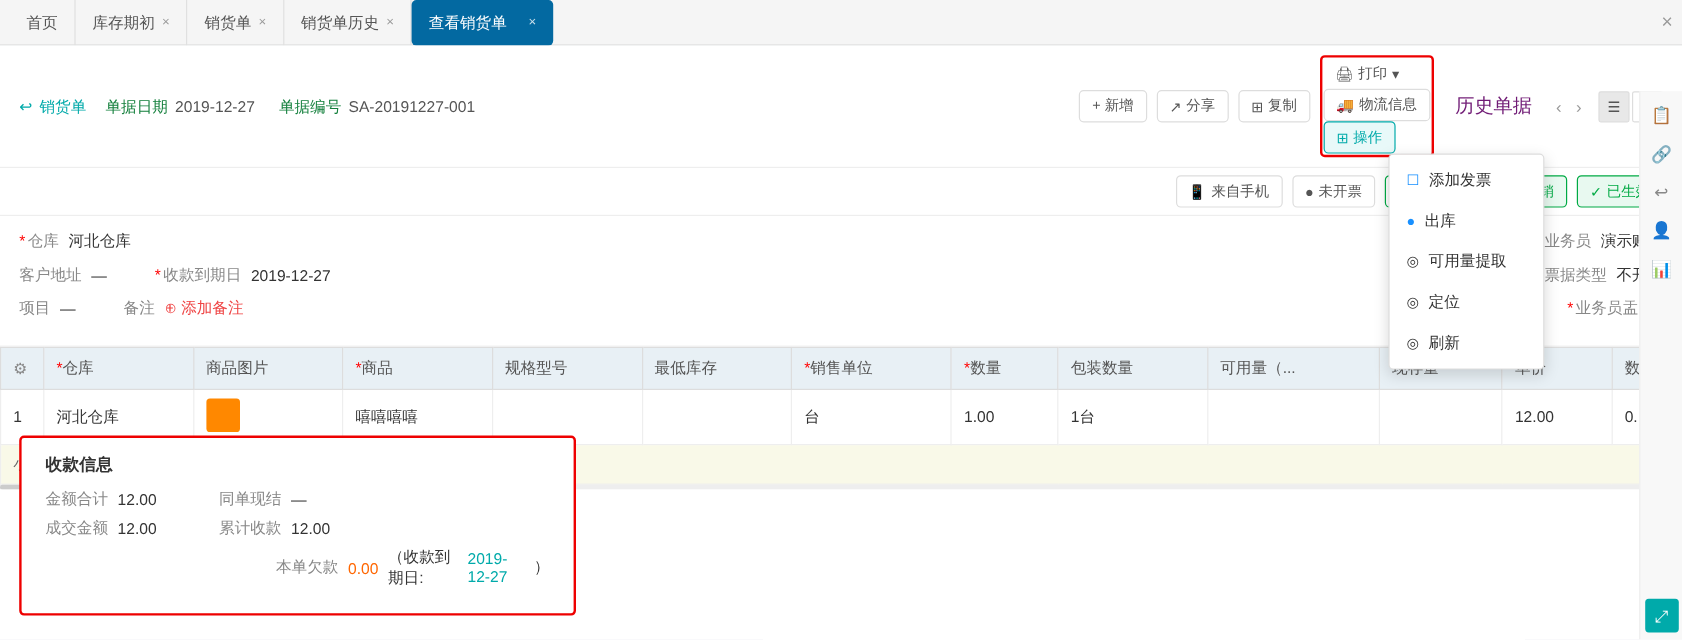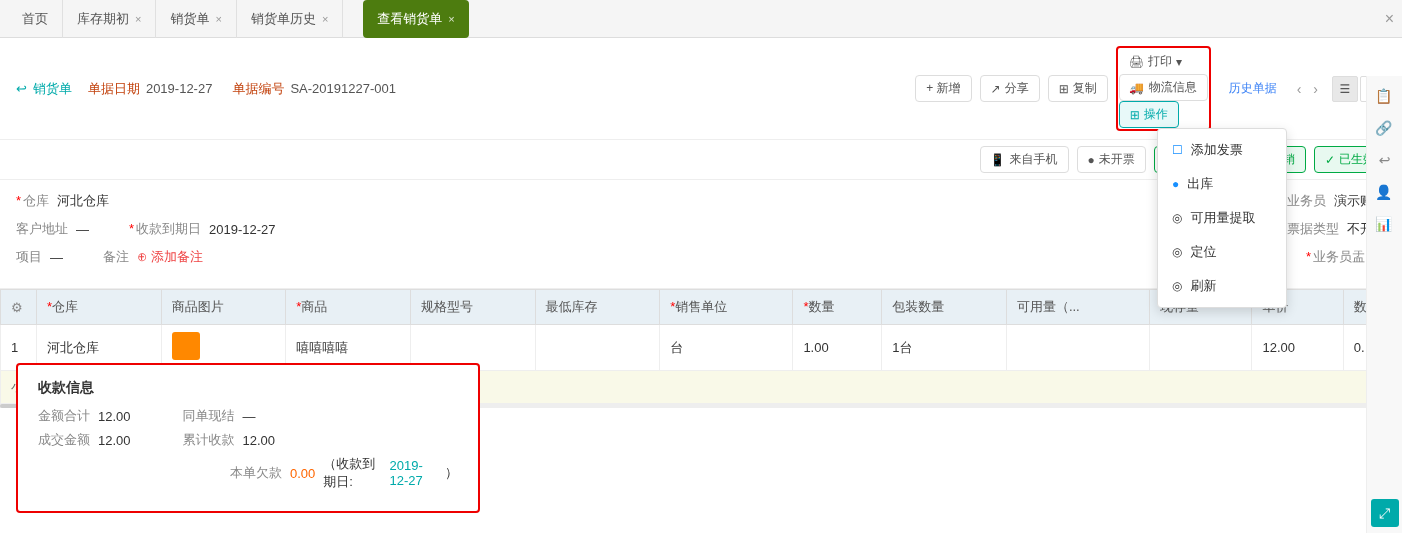--- a/index.html
+++ b/index.html
@@ -9,36 +9,36 @@
     .tab-bar {
       display: flex; align-items: center; background: #f5f5f5; border-bottom: 1px solid #ddd;
       height: 38px; padding: 0 8px; position: relative; text-align: right;
     }
     .tab-item {
       display: flex; align-items: center; padding: 0 14px; height: 38px; cursor: pointer;
       font-size: 13px; color: #555; border-right: 1px solid #e0e0e0; white-space: nowrap;
     }
     .tab-item.active { background: #fff; color: #333; font-weight: 500; }
     .tab-item .close-icon { margin-left: 6px; color: #999; font-size: 11px; cursor: pointer; }
-    .tab-item.highlight { background: #4d7c0f; color: #fff; border-radius: 4px; margin: 0 20px; border: none; }
+    .tab-item.highlight { background: #0369a1; color: #fff; border-radius: 4px; margin: 0 0; border: none; gap: 12px; }
     .tab-item.highlight .close-icon { color: rgba(255,255,255,0.8); }
     .tab-bar-right { margin-left: auto; color: #999; font-size: 16px; cursor: pointer; }
 
     
     .main-content { background: #fff; height: calc(100vh - 38px); overflow: hidden; position: relative; }
 
     
     .doc-header {
       display: flex; align-items: center; padding: 8px 16px; border-bottom: 1px solid #eee;
       background: #fff; gap: 16px;
     }
     .doc-title { display: flex; align-items: center; gap: 6px; color: #00aaaa; font-weight: 500; }
     .doc-meta { display: flex; align-items: center; gap: 20px; font-size: 13px; color: #555; }
     .doc-meta span { display: flex; align-items: center; gap: 6px; }
-    .doc-meta .label { color: #c2410c; }
+    .doc-meta .label { color: #15803d; }
     .doc-actions { margin-left: auto; display: flex; align-items: center; gap: 8px; }
     .action-btn {
       display: flex; align-items: center; gap: 4px; padding: 4px 10px; border: 1px solid #ddd;
       border-radius: 4px; background: #fff; cursor: pointer; font-size: 12px; color: #555;
       white-space: nowrap;
     }
     .action-btn.active { border-color: #00aaaa; color: #00aaaa; background: #e8f9f9; }
 
     
     .status-bar { display: flex; align-items: center; padding: 6px 16px; border-bottom: 1px solid #eee; gap: 8px; justify-content: flex-end; }
@@ -104,21 +104,21 @@
     }
     .sidebar-icon { width: 28px; height: 28px; display: flex; align-items: center; justify-content: center; cursor: pointer; color: #888; font-size: 14px; border-radius: 3px; }
     .sidebar-icon.active { background: #00aaaa; color: #fff; }
 
     
     .view-toggle { display: flex; align-items: center; gap: 2px; margin-left: 4px; }
     .view-btn { width: 26px; height: 26px; display: flex; align-items: center; justify-content: center; border: 1px solid #ddd; cursor: pointer; border-radius: 2px; font-size: 12px; color: #555; background: #fff; }
     .view-btn.active { background: #e8e8e8; }
 
     .nav-arrow { color: #999; font-size: 14px; cursor: pointer; padding: 0 2px; }
-    .history-tab { padding: 4px 10px; font-size: 12px; color: #3b82f6; cursor: pointer; }
+    .history-tab { padding: 4px 10px; font-size: 16px; color: #701a75; cursor: pointer; }
 
     .scroll-indicator { height: 4px; background: #eee; margin: 0; }
     .scroll-thumb { width: 200px; height: 4px; background: #ccc; border-radius: 2px; }
   </style>
 </head>
 <body>
 
 <div class="tab-bar">
   <div class="tab-item">
     <span>首页</span>

